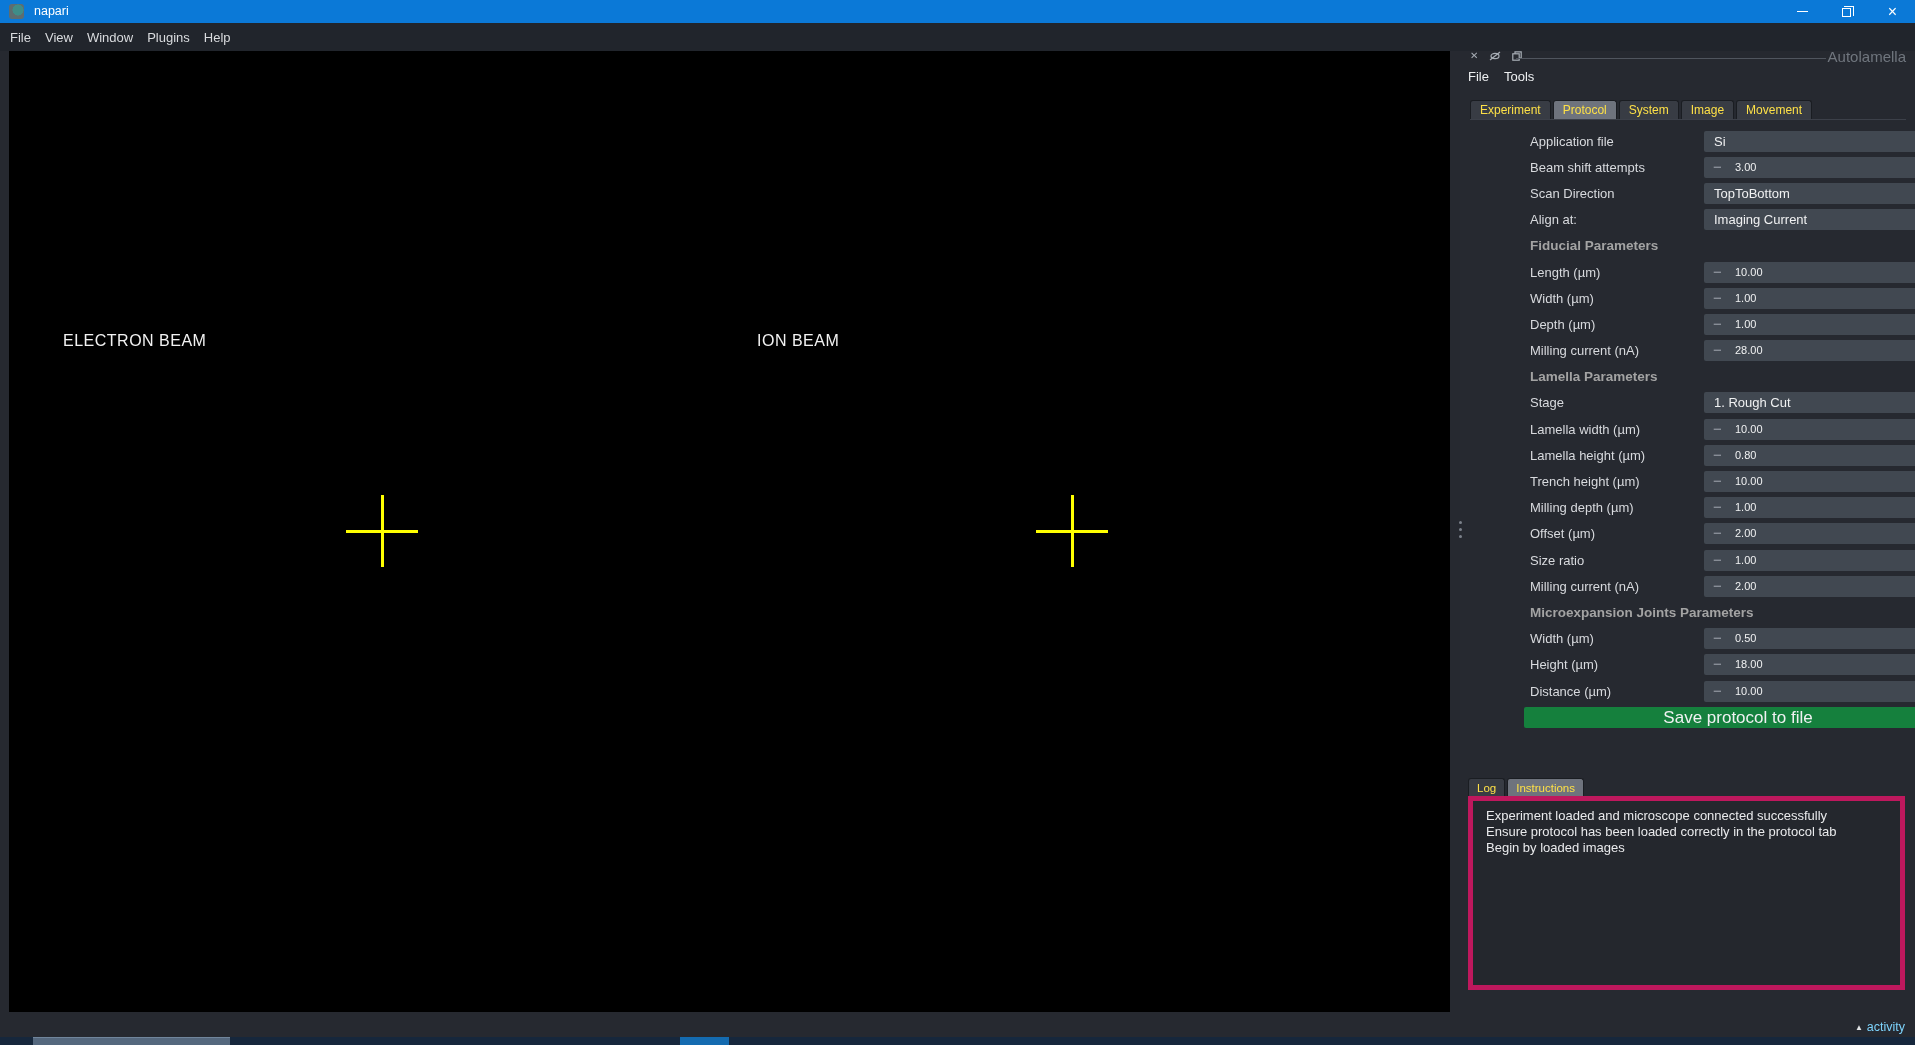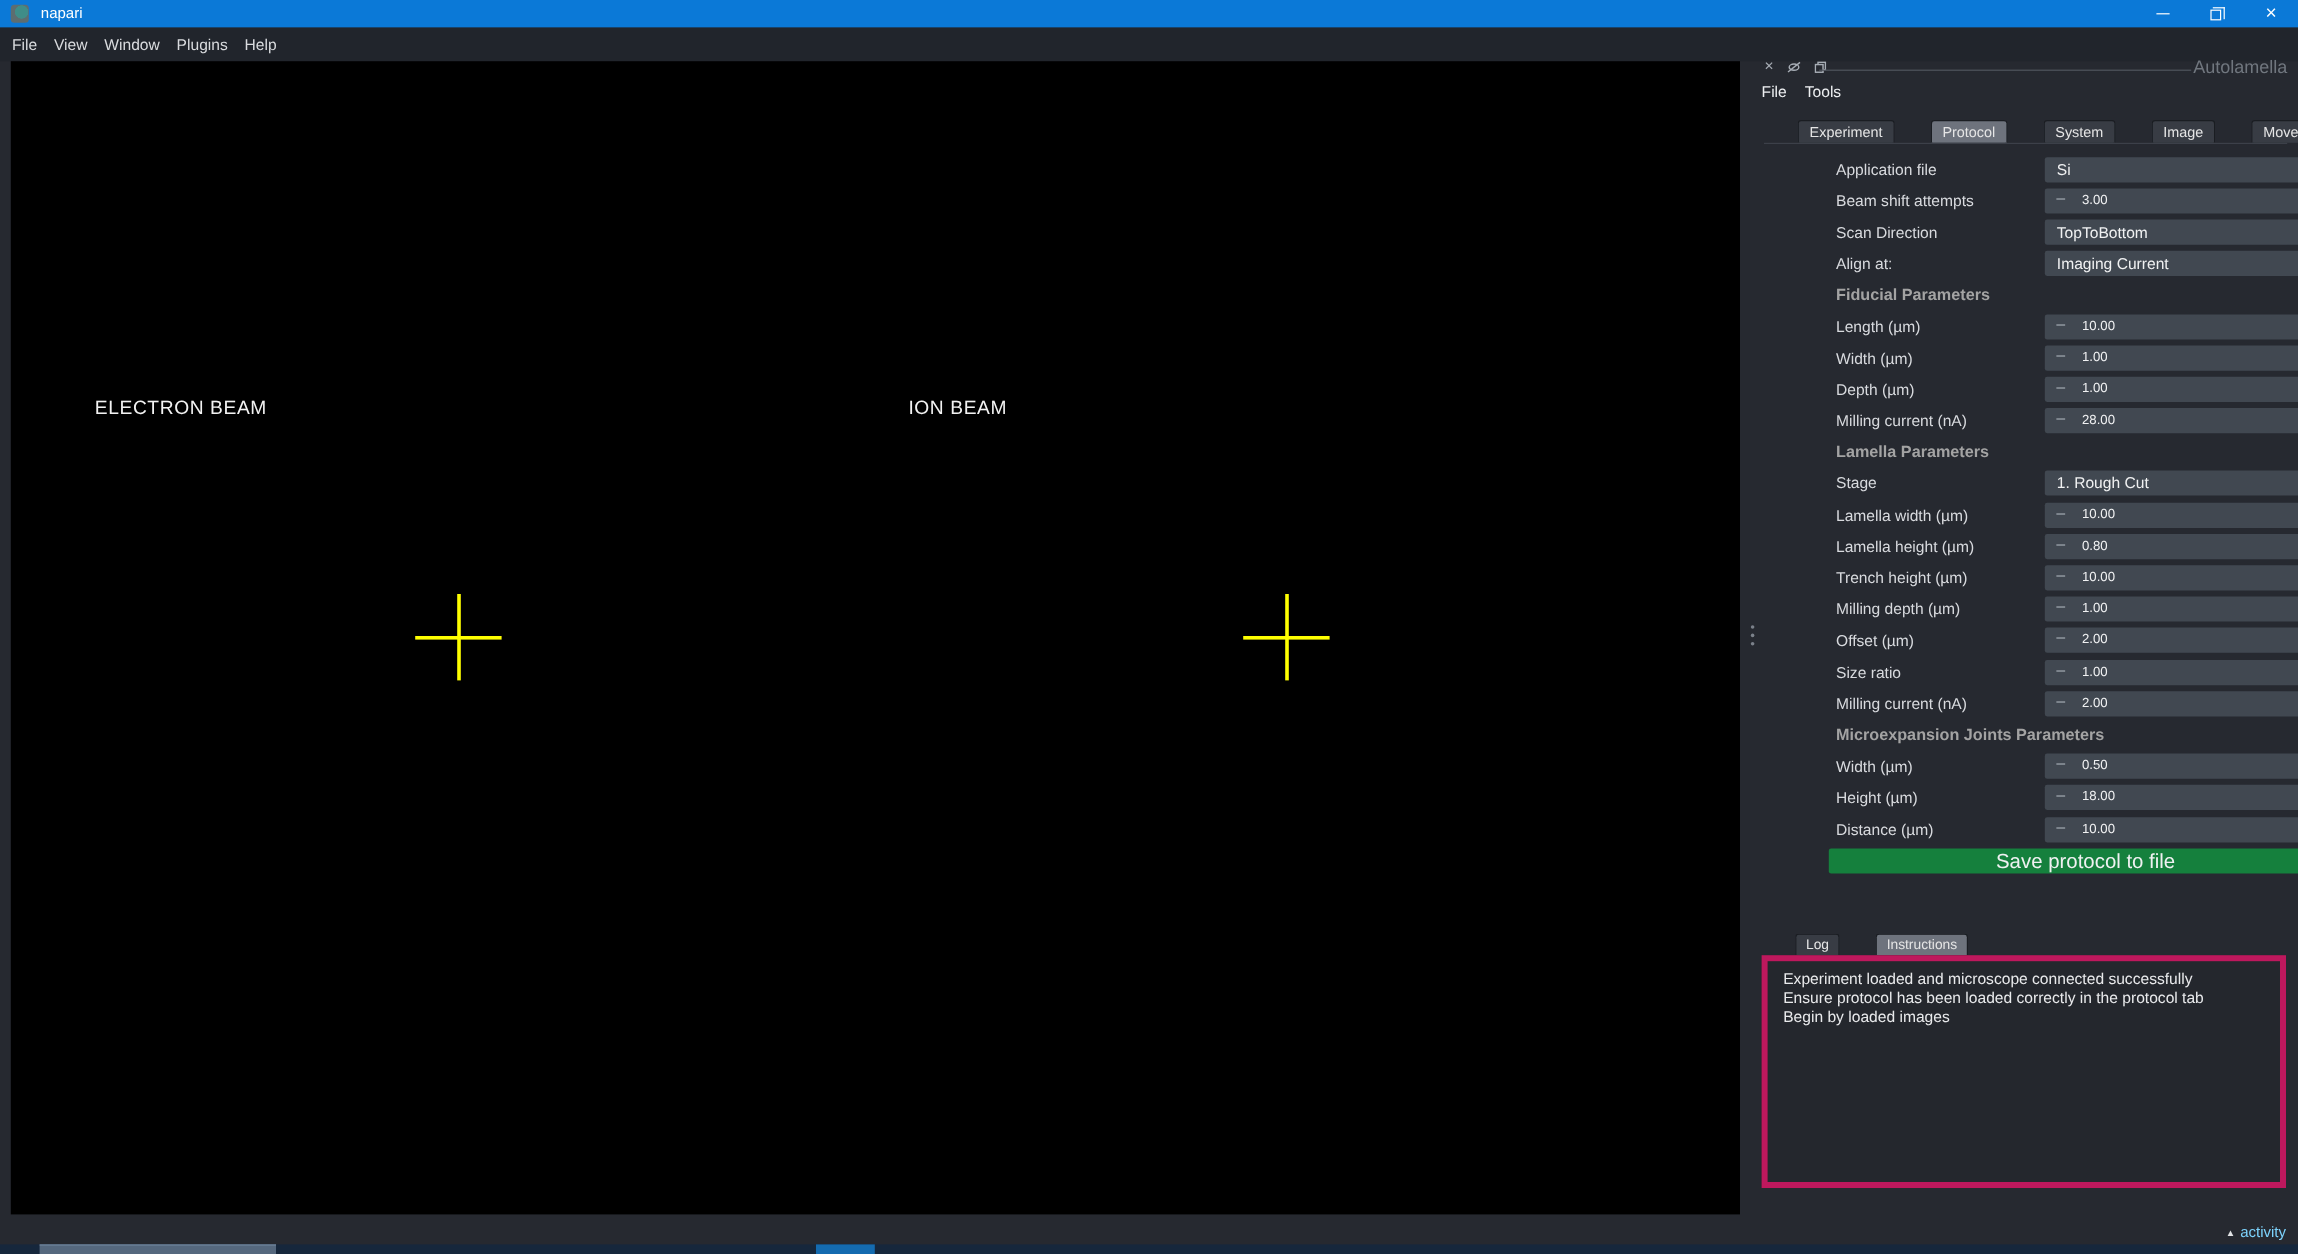--- a/index.html
+++ b/index.html
@@ -22,42 +22,42 @@
   .restore-glyph { position:relative; width:9px; height:9px; border:1px solid #fff; background:#0b79d7; margin-top:2px; margin-left:-2px; }
   .restore-glyph::before { content:""; position:absolute; left:1px; top:-3px; width:9px; height:9px; border:1px solid #fff; border-bottom:none; border-left:none; }
   .close-glyph { font-size:16px; line-height:16px; color:#fff; }
   
   .menubar { position:absolute; left:0; top:23px; width:1915px; height:28px; background:#21252c;
     display:flex; align-items:center; padding-left:3px; }
   .menu-item { padding:0 7px; font-size:13px; color:#d9dbde; }
   
   .canvas { position:absolute; left:9px; top:51px; width:1441px; height:961px; background:#000; }
   .beam-label { position:absolute; top:281px; font-size:16px; color:#f2f2f2; letter-spacing:0.5px; }
-  .beam-label.electron { left:70px; }
+  .beam-label.electron { left:54px; }
   .beam-label.ion { left:748px; }
   .crosshair { position:absolute; width:72px; height:72px; }
   .crosshair .h { position:absolute; left:0; top:35px; width:72px; height:2.5px; background:#ffff00; }
   .crosshair .v { position:absolute; left:35px; top:0; width:2.5px; height:72px; background:#ffff00; }
   .crosshair.electron { left:337px; top:444px; }
   .crosshair.ion { left:1027px; top:444px; }
   
   .splitter-dots { position:absolute; left:1459px; top:521px; display:flex; flex-direction:column; gap:4px; }
   .splitter-dots i { width:3px; height:3px; border-radius:50%; background:#7b818a; }
   
   .dock-icons { position:absolute; left:1470px; top:51px; display:flex; gap:11px; align-items:center; color:#a7adb5; }
   .dock-close { font-size:10px; line-height:10px; }
   .dock-line { position:absolute; left:1516px; top:58px; width:310px; height:1px; background:#50555e; }
   .panel-title { position:absolute; top:48px; right:9px; font-size:15px; color:#70767e; }
   .panel-menu { position:absolute; left:1468px; top:69px; display:flex; gap:15px; }
   .panel-menu span { font-size:13px; color:#edeff1; }
   
   .tabbar { position:absolute; display:flex; gap:2px; }
   .tabbar.main { left:1470px; top:100px; }
-  .tab { height:19px; padding:0 9px; display:flex; align-items:center; font-size:12px; color:#e5e5e5;
-    background:#383c44; border:1px solid #1a1d22; border-bottom:none; border-radius:3px 3px 0 0;margin-left:28px; }
+  .tab { height:19px; padding:0 9px; display:flex; align-items:center; font-size:12px; color:#fde047;
+    background:#383c44; border:1px solid #1a1d22; border-bottom:none; border-radius:3px 3px 0 0; }
   .tab.selected { background:#6e737d; }
   .tab-underline { position:absolute; left:1470px; top:119px; width:436px; height:1px; background:#3c4049; }
   
   .form { position:absolute; left:1476px; top:128px; width:428px;margin-left:48px; }
   .prow { height:26.2px; display:flex; align-items:center; }
   .plabel { width:114px; padding-left:6px; font-size:13px; color:#d8dade; white-space:nowrap; }
   .sheader { height:26.2px; display:flex; align-items:center; padding-left:6px;
     font-size:13.5px; font-weight:bold; color:#a3a3a3; }
   .ctrl { position:relative; width:248px; height:21px; margin-left:auto; background:#414851; border-radius:2px; }
   .dval { position:absolute; left:10px; top:0; line-height:21px; font-size:13px; color:#f0f1f2; }

